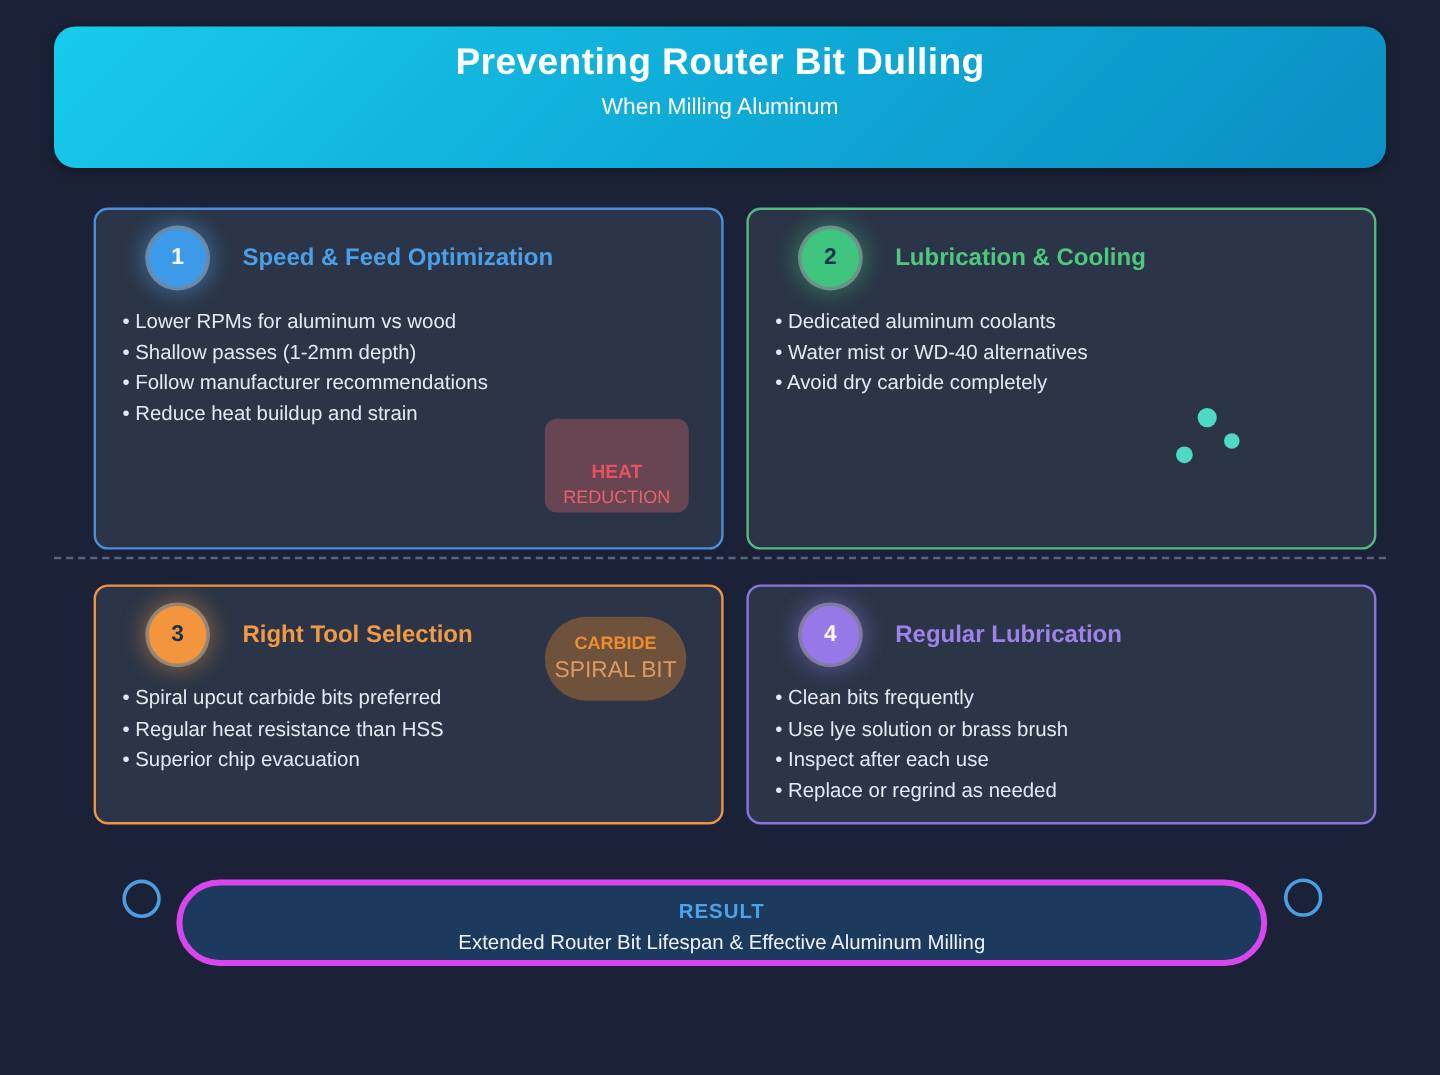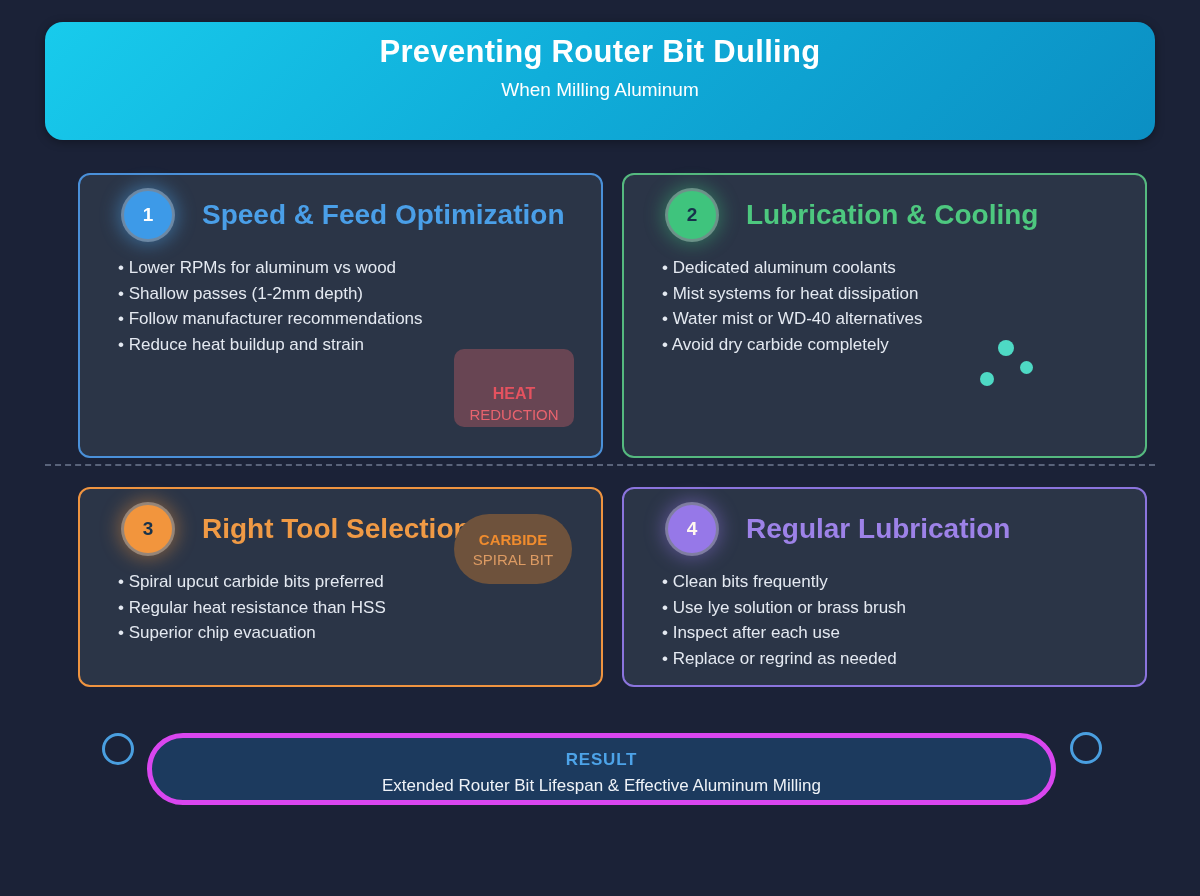--- a/index.html
+++ b/index.html
@@ -36,47 +36,47 @@
   }
   .c1 .num-circle { background:#3d9ae8; color:#ffffff;
     box-shadow:0 0 0 3px rgba(214,236,255,.35), 0 0 18px 6px rgba(77,163,232,.45); }
   .c2 .num-circle { background:#3fc47d; color:#17324b;
     box-shadow:0 0 0 3px rgba(222,255,236,.35), 0 0 18px 6px rgba(63,196,125,.40); }
   .c3 .num-circle { background:#f2953d; color:#17324b;
     box-shadow:0 0 0 3px rgba(255,238,219,.35), 0 0 18px 6px rgba(242,149,61,.40); }
   .c4 .num-circle { background:#9678e8; color:#fff7ef;
     box-shadow:0 0 0 3px rgba(236,228,255,.35), 0 0 18px 6px rgba(150,120,232,.40); }
 
-  .card-title { font-size:28px; font-weight:bold; }
+  .card-title { font-size:20px; font-weight:bold; }
   .c1 .card-title { color:#4a9fe8; }
   .c2 .card-title { color:#4dc87f; }
   .c3 .card-title { color:#f09a45; }
   .c4 .card-title { color:#9d82e8; }
 
-  .bullets { margin:16px 0 0 16px; padding:0 0 0 22px; list-style:none; }
+  .bullets { margin:16px 0 0 0; padding:0 0 0 22px; list-style:none; }
   .bullets li { color:#e4e9f1; font-size:17px; line-height:25.5px; }
   .bullets li::before { content:"• "; }
 
   
   .heat-badge {
     position:absolute; left:374px; top:174px; width:120px; height:78px;
     background:#684553; border-radius:10px; text-align:center; box-sizing:border-box;
     display:flex; flex-direction:column; justify-content:center; gap:3px;
   }
   .heat-badge .l1 { color:#e4525f; font-size:16px; font-weight:bold;margin-top:31px; }
   .heat-badge .l2 { color:#e8636e; font-size:15px; }
 
   
   .carbide-badge {
     position:absolute; left:374px; top:25px; width:118px; height:70px;
     background:#6e523c; border-radius:35px; text-align:center; box-sizing:border-box;
     display:flex; flex-direction:column; justify-content:center; gap:3px;
   }
   .carbide-badge .l1 { color:#f08c2e; font-size:15px; font-weight:bold; }
-  .carbide-badge .l2 { color:#dd9b63; font-size:15px; }
+  .carbide-badge .l2 { color:#dd9b63; font-size:19px; }
 
   
   .dot { position:absolute; border-radius:50%; background:#4ed9c4; }
   .dot.d1 { left:374px; top:165px; width:16px; height:16px; }
   .dot.d2 { left:396px; top:186px; width:13px; height:13px; }
   .dot.d3 { left:356px; top:197px; width:14px; height:14px; }
 
   
   .divider {
     position:absolute; left:45px; top:464px; width:1110px; height:0;
@@ -126,21 +126,20 @@
     </div>
   </div>
 
   <div class="card card2 c2">
     <div class="card-head">
       <div class="num-circle">2</div>
       <div class="card-title">Lubrication &amp; Cooling</div>
     </div>
     <ul class="bullets">
       <li>Dedicated aluminum coolants</li>
-      <li>Mist systems for heat dissipation</li>
       <li>Water mist or WD-40 alternatives</li>
       <li>Avoid dry carbide completely</li>
     </ul>
     <div class="dot d1"></div>
     <div class="dot d2"></div>
     <div class="dot d3"></div>
   </div>
 
   <div class="divider"></div>
 

